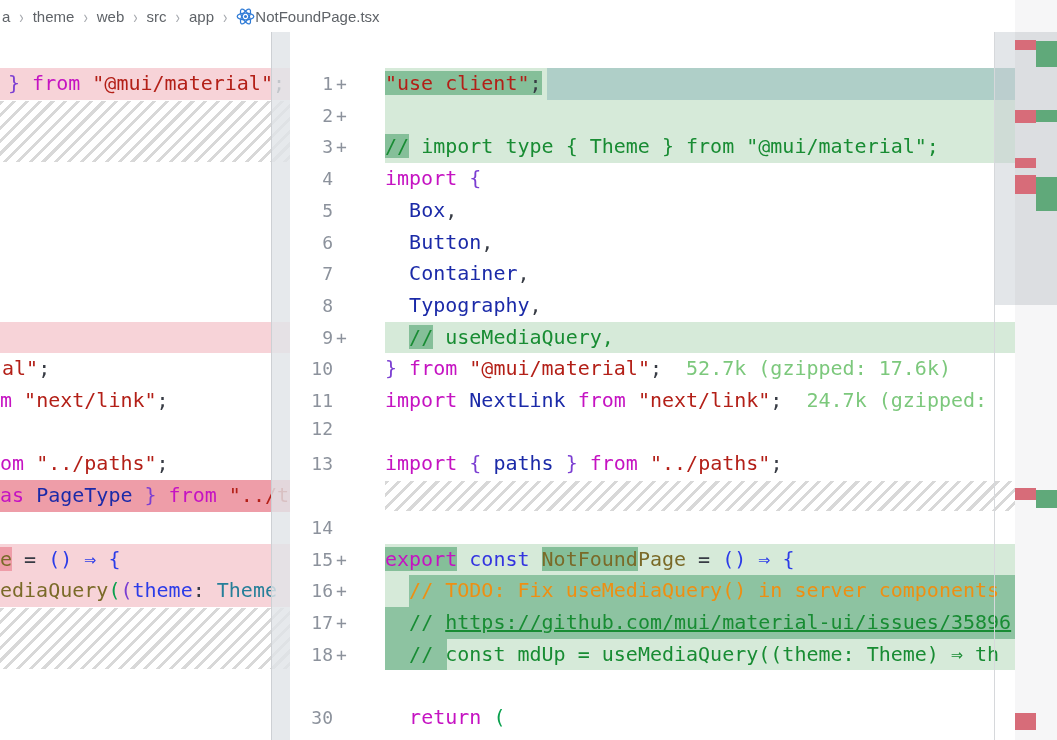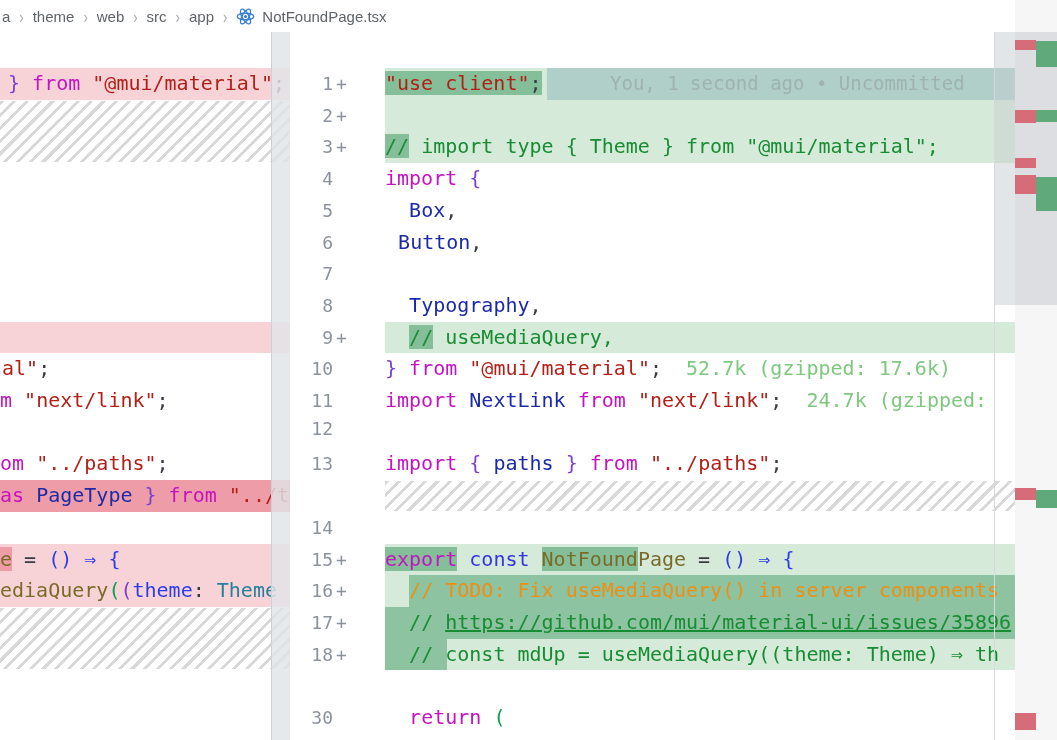--- a/index.html
+++ b/index.html
@@ -13,21 +13,21 @@
     --gutter:#8c929c; --breadcrumb:#5f6368; --hatch:#d8d8d8; --react-blue:#2f7bd6;
   }
   html,body{margin:0;padding:0;background:#fff;}
   #app{position:relative;width:1057px;height:740px;overflow:hidden;background:#fff;
        font-family:"Liberation Sans",sans-serif;}
   
   #breadcrumb{position:absolute;left:0;top:0;width:1057px;height:32px;display:flex;
       align-items:center;gap:9px;padding-left:2px;box-sizing:border-box;
       font-size:15px;color:var(--breadcrumb);white-space:nowrap;}
   .bc-sep{color:#a8abb0;font-size:13px;transform:scaleY(1.35);display:inline-block;}
-  .bc-file{display:flex;align-items:center;gap:7px;}
+  .bc-file{display:flex;align-items:center;gap:0;}
   
   .pane{position:absolute;top:32px;height:708px;overflow:hidden;}
   #pane-left{left:0;width:290px;}
   #pane-right{left:290px;width:725px;}
   .row{position:absolute;left:0;right:0;}
   .rowbg{position:absolute;top:0;bottom:0;}
   .rowbg.add{background:var(--bg-add);}
   .rowbg.del{background:var(--bg-del);}
   .rowbg.delChar{background:var(--bg-del-char);}
   .hatch{position:absolute;top:1px;bottom:1px;
@@ -123,21 +123,20 @@
         <div class="code" style="left: 0px;"><span class="tk-olive">ediaQuery</span><span class="tk-parenG">(</span><span class="tk-parenP">(</span><span class="tk-parenB">theme</span><span class="tk-pl">: </span><span class="tk-type">Theme</span></div>
       </div>
       <div class="row" style="top: 574.9px; height: 63.4px;">
         <div class="hatch" style="left: 0px; width: 290px;"></div>
       </div>
     </div>
   <div id="pane-right" class="pane">
       <div class="row" style="top: 36px; height: 31.7px;">
         <div class="rowbg add" style="left: 95px; width: 630px;"></div>
         <div class="blamebg" style="left: 257px; width: 468px;"></div>
-        <div class="blametx" style="left: 320px;">You, 1 second ago • Uncommitted</div>
         <div class="gut">
           <span class="lnum">1</span>
           <span class="plus">+</span>
         </div>
         <div class="code" style="left: 95px;"><span class="tk-str chA">"use client"</span><span class="tk-pl chA">;</span></div>
       </div>
       <div class="row" style="top: 67.7px; height: 31.7px;">
         <div class="rowbg add" style="left: 95px; width: 630px;"></div>
         <div class="gut">
           <span class="lnum">2</span>
@@ -161,26 +160,27 @@
       <div class="row" style="top: 162.8px; height: 31.7px;">
         <div class="gut">
           <span class="lnum">5</span>
         </div>
         <div class="code" style="left: 95px;"><span class="tk-pl">  </span><span class="tk-id">Box</span><span class="tk-pl">,</span></div>
       </div>
       <div class="row" style="top: 194.5px; height: 31.7px;">
         <div class="gut">
           <span class="lnum">6</span>
         </div>
-        <div class="code" style="left: 84px;"><span class="tk-pl">  </span><span class="tk-id">Button</span><span class="tk-pl">,</span></div>
+        <div class="code" style="left: 95px;"><span class="tk-pl">  </span><span class="tk-id">Button</span><span class="tk-pl">,</span></div>
       </div>
       <div class="row" style="top: 226.2px; height: 31.7px;">
         <div class="gut">
           <span class="lnum">7</span>
         </div>
+        <div class="code" style="left: 95px;"><span class="tk-pl">  </span><span class="tk-id">Container</span><span class="tk-pl">,</span></div>
       </div>
       <div class="row" style="top: 257.9px; height: 31.7px;">
         <div class="gut">
           <span class="lnum">8</span>
         </div>
         <div class="code" style="left: 95px;"><span class="tk-pl">  </span><span class="tk-id">Typography</span><span class="tk-pl">,</span></div>
       </div>
       <div class="row" style="top: 289.6px; height: 31.7px;">
         <div class="rowbg add" style="left: 95px; width: 630px;"></div>
         <div class="gut">

